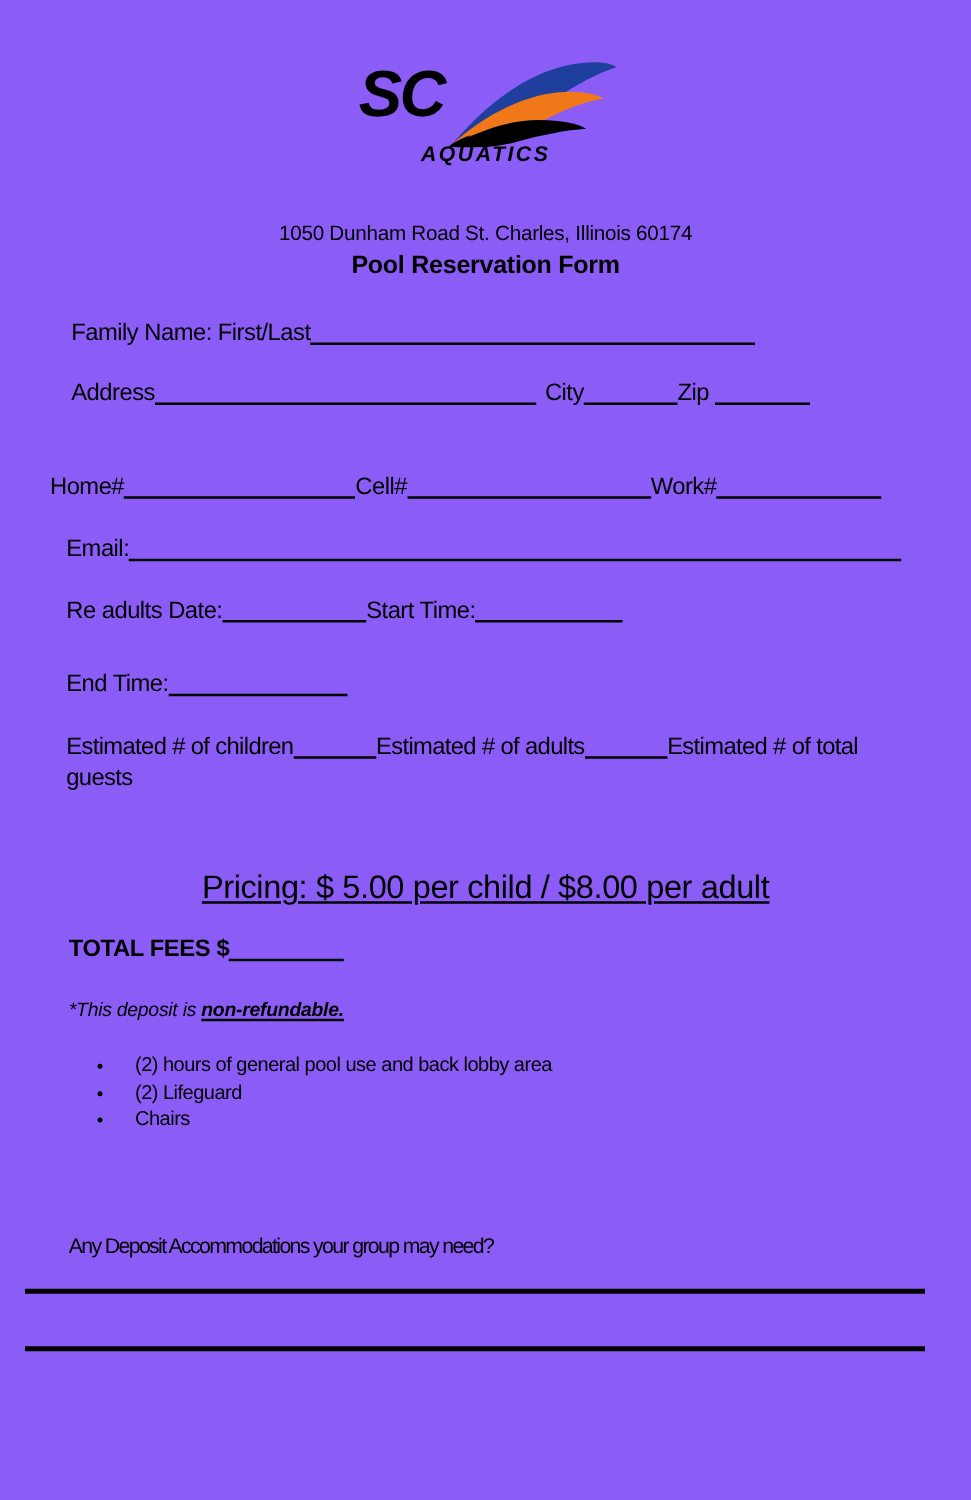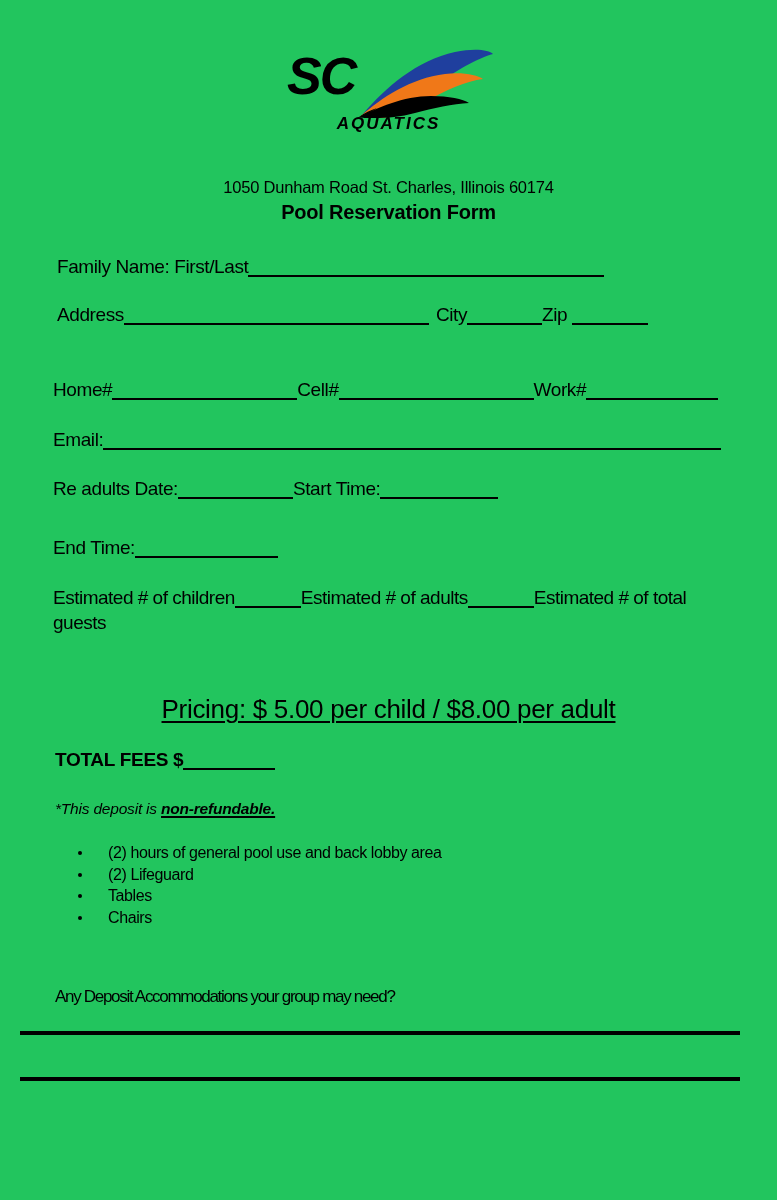--- a/index.html
+++ b/index.html
@@ -13,21 +13,21 @@
     position: relative;
     font-family: "Liberation Sans", sans-serif;
     color: #000000;
     overflow: hidden;
   }
 
   .page {
     position: relative;
     width: 777px;
     height: 1200px;
-    background: #22c55e;
+    background: #8b5cf6;
   }
 
   
   .logo-block {
     position: absolute;
     left: 0;
     top: 48px;
     width: 777px;
     text-align: center;
   }
@@ -106,21 +106,21 @@
     height: 15px;
   }
   .gap {
     display: inline-block;
     width: 7px;
   }
 
   
   #row-family   { left: 57px;  top: 255px; }
   #row-address  { left: 57px;  top: 303px; }
-  #row-phones   { left: 53px;  top: 378px; }
+  #row-phones   { left: 40px;  top: 378px; }
   #row-email    { left: 53px;  top: 428px; }
   #row-date     { left: 53px;  top: 477px; }
   #row-endtime  { left: 53px;  top: 536px; }
 
   #row-estimates {
     position: absolute;
     left: 53px;
     top: 585px;
     width: 678px;
     font-size: 19px;
@@ -285,21 +285,20 @@
   </div>
 
 
   <div class="nonrefund">
     <span>*This deposit is </span><b>non-refundable.</b>
   </div>
 
   <ul class="bullets">
     <li>(2) hours of general pool use and back lobby area</li>
     <li>(2)  Lifeguard</li>
-    <li>Tables</li>
     <li>Chairs</li>
   </ul>
 
   <div class="accom">Any Deposit Accommodations your group may need?</div>
   <div class="rule" id="rule-1"></div>
   <div class="rule" id="rule-2"></div>
 
 </div>
 
 </body></html>

